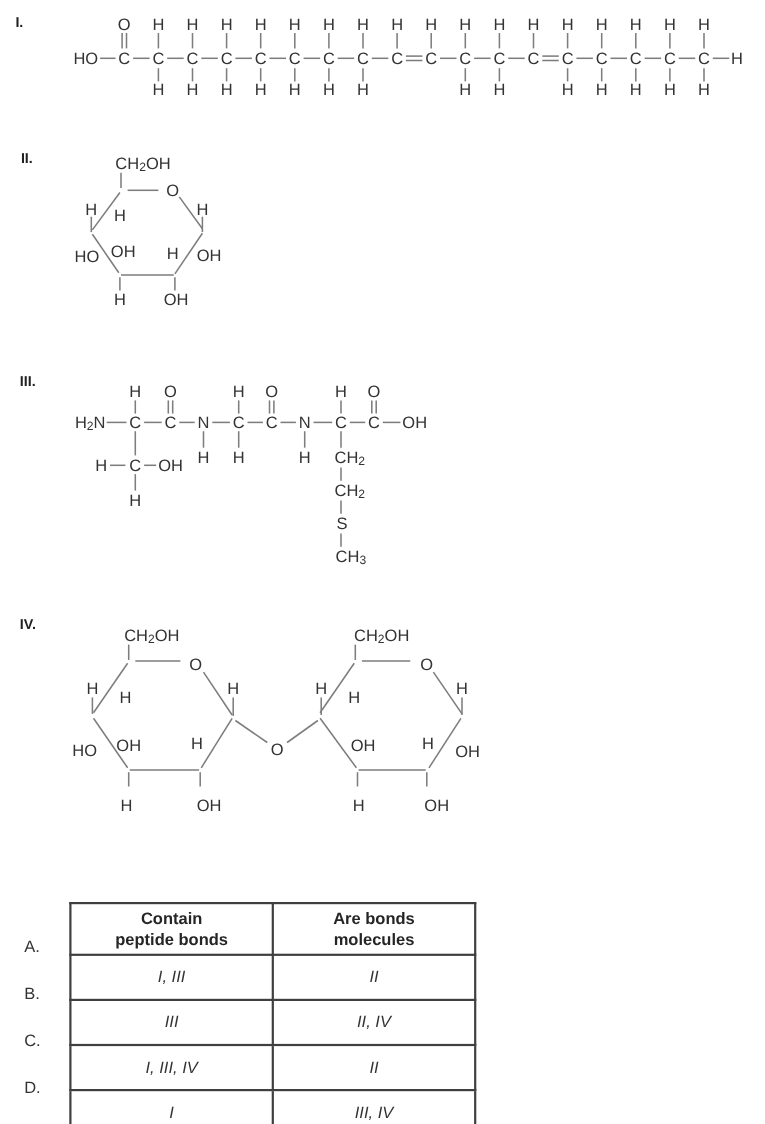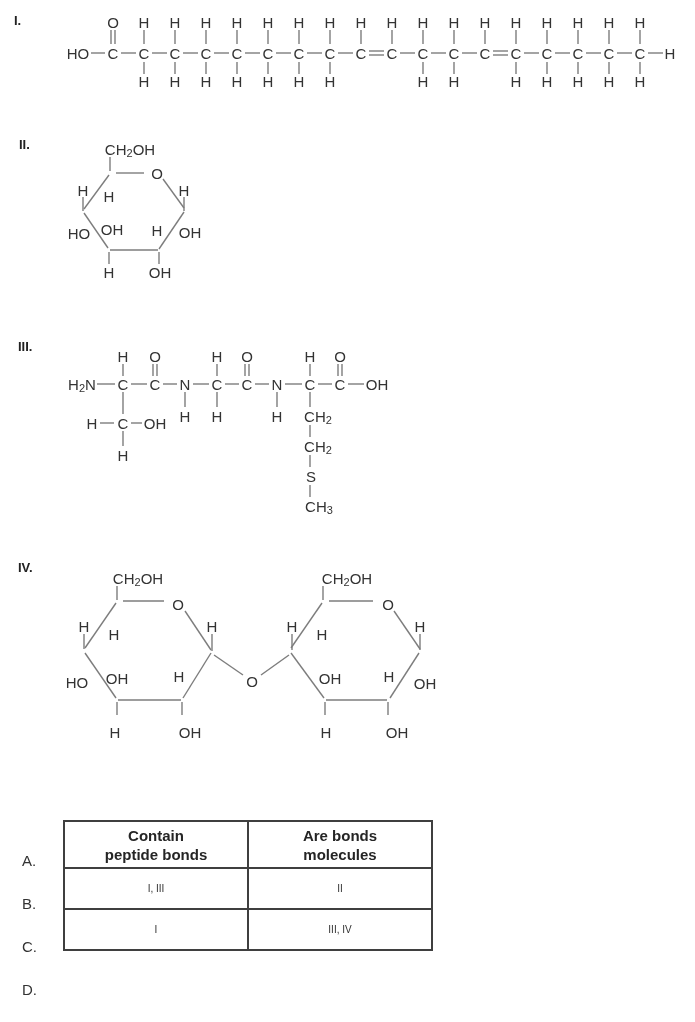--- a/index.html
+++ b/index.html
@@ -54,21 +54,21 @@
     table-layout:fixed;
     margin-top:30px;
   }
   table.answers th, table.answers td{
     border:2px solid var(--border-color);
     text-align:center;vertical-align:middle;
     color:#252525;
     padding:0;
   }
   table.answers th{width:182px;height:45px;}
-  table.answers td{width:182px;height:39px;font-size:10px;color:var(--text-color);}
+  table.answers td{width:182px;height:39px;font-size:15px;color:var(--text-color);font-style:italic;}
   table.answers th div{
     font-size:15px;font-weight:bold;line-height:19px;
   }
 </style>
 </head>
 <body>
 
 <div class="page">
 
   <svg id="diagram" width="695" height="1022" viewBox="0 0 695 1022">
@@ -336,19 +336,27 @@
             <div>molecules</div>
           </th>
         </tr>
       </thead>
       <tbody>
         <tr>
           <td>I, III</td>
           <td>II</td>
         </tr>
         <tr>
+          <td>III</td>
+          <td>II, IV</td>
+        </tr>
+        <tr>
+          <td>I, III, IV</td>
+          <td>II</td>
+        </tr>
+        <tr>
           <td>I</td>
           <td>III, IV</td>
         </tr>
       </tbody>
     </table>
   </div>
 </div>
 
 </body></html>

